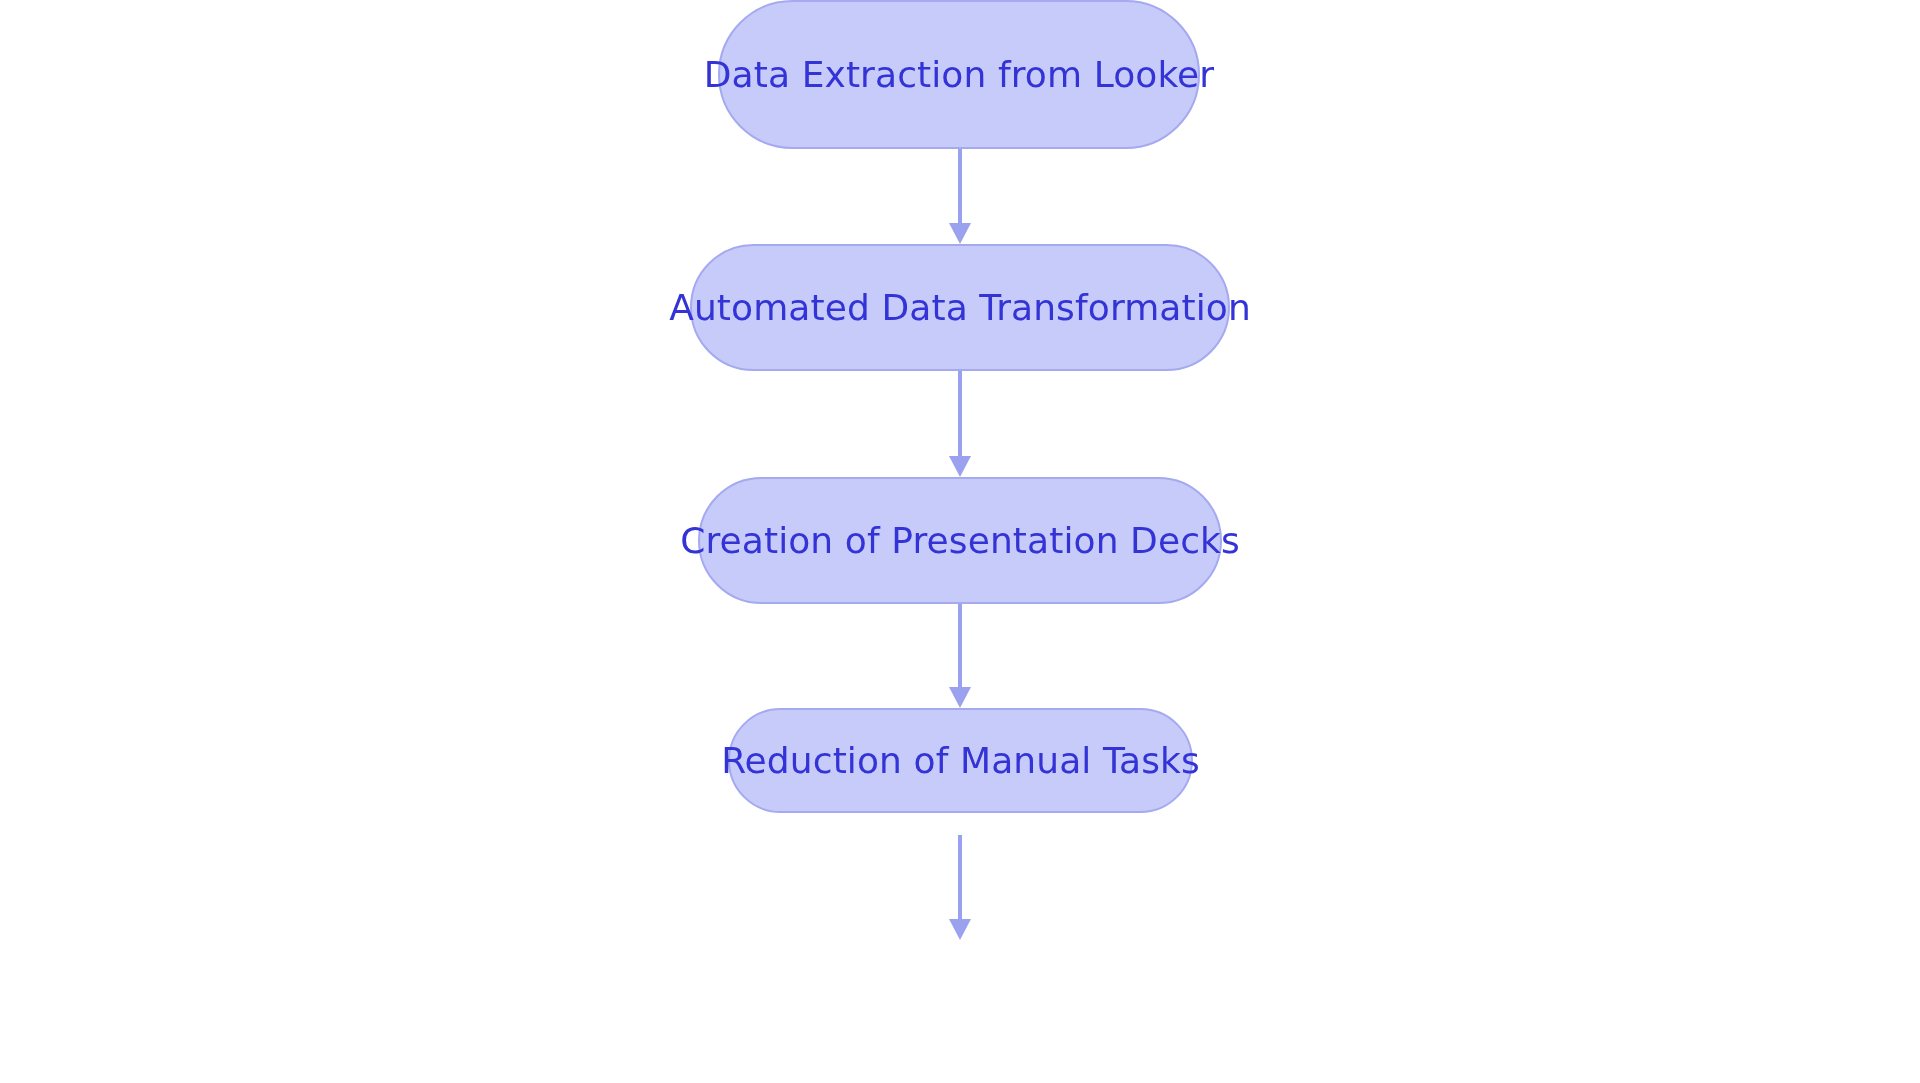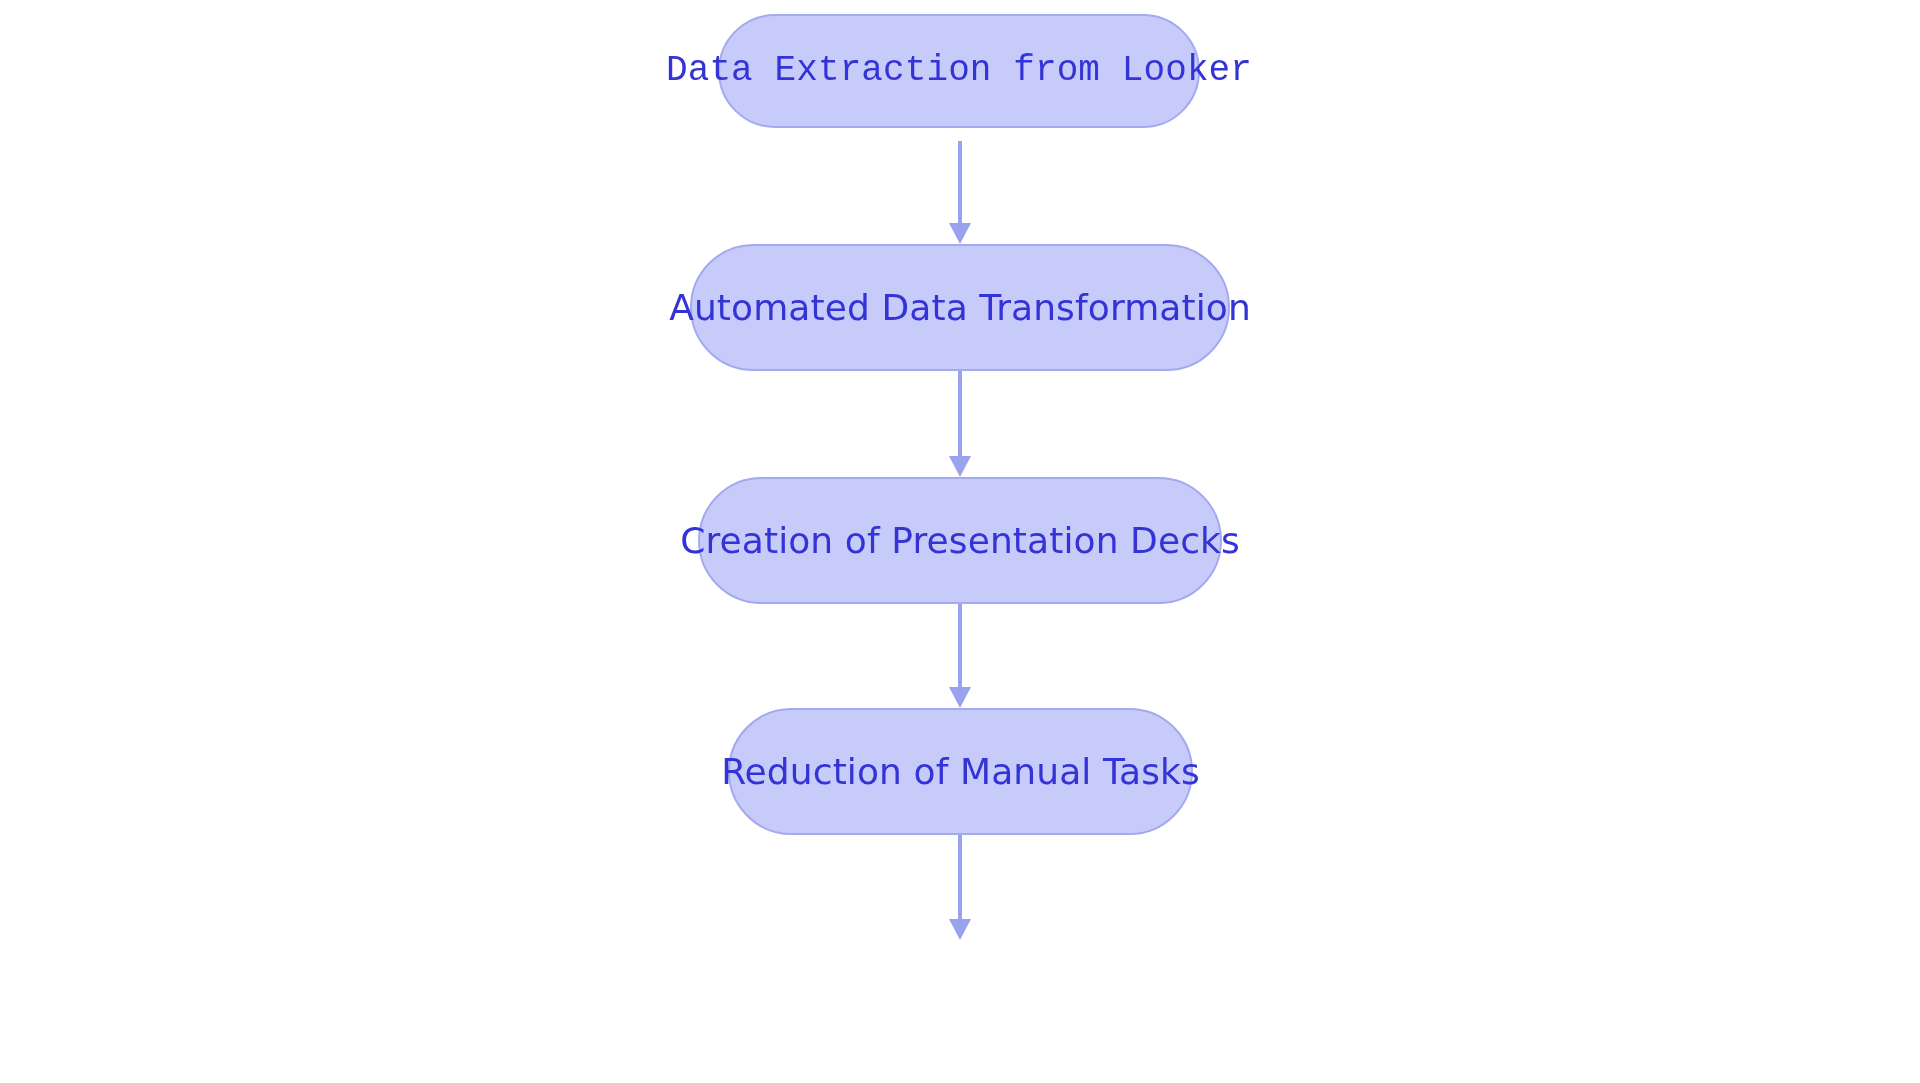--- a/index.html
+++ b/index.html
@@ -39,45 +39,44 @@
   .flow-node-label {
     display: block;
     line-height: 1;
     font-weight: 400;
     color: #3333d6;
   }
 
   
   .node-1 {
     left: 718px;
-    top: 14px;
+    top: 0;
     width: 482px;
-    height: 114px;
+    height: 149px;
     font-size: 36px;
-    font-family: Liberation Mono, monospace;
   }
   .node-2 {
     left: 690px;
     top: 244px;
     width: 540px;
     height: 127px;
     font-size: 36px;
   }
   .node-3 {
     left: 698px;
     top: 477px;
     width: 524px;
     height: 127px;
     font-size: 36px;
   }
   .node-4 {
     left: 728px;
     top: 708px;
     width: 465px;
-    height: 127px;
+    height: 105px;
     font-size: 36px;
   }
   .node-5 {
     left: 643px;
     top: 940px;
     width: 635px;
     height: 127px;
     font-size: 36px;
   }
 

